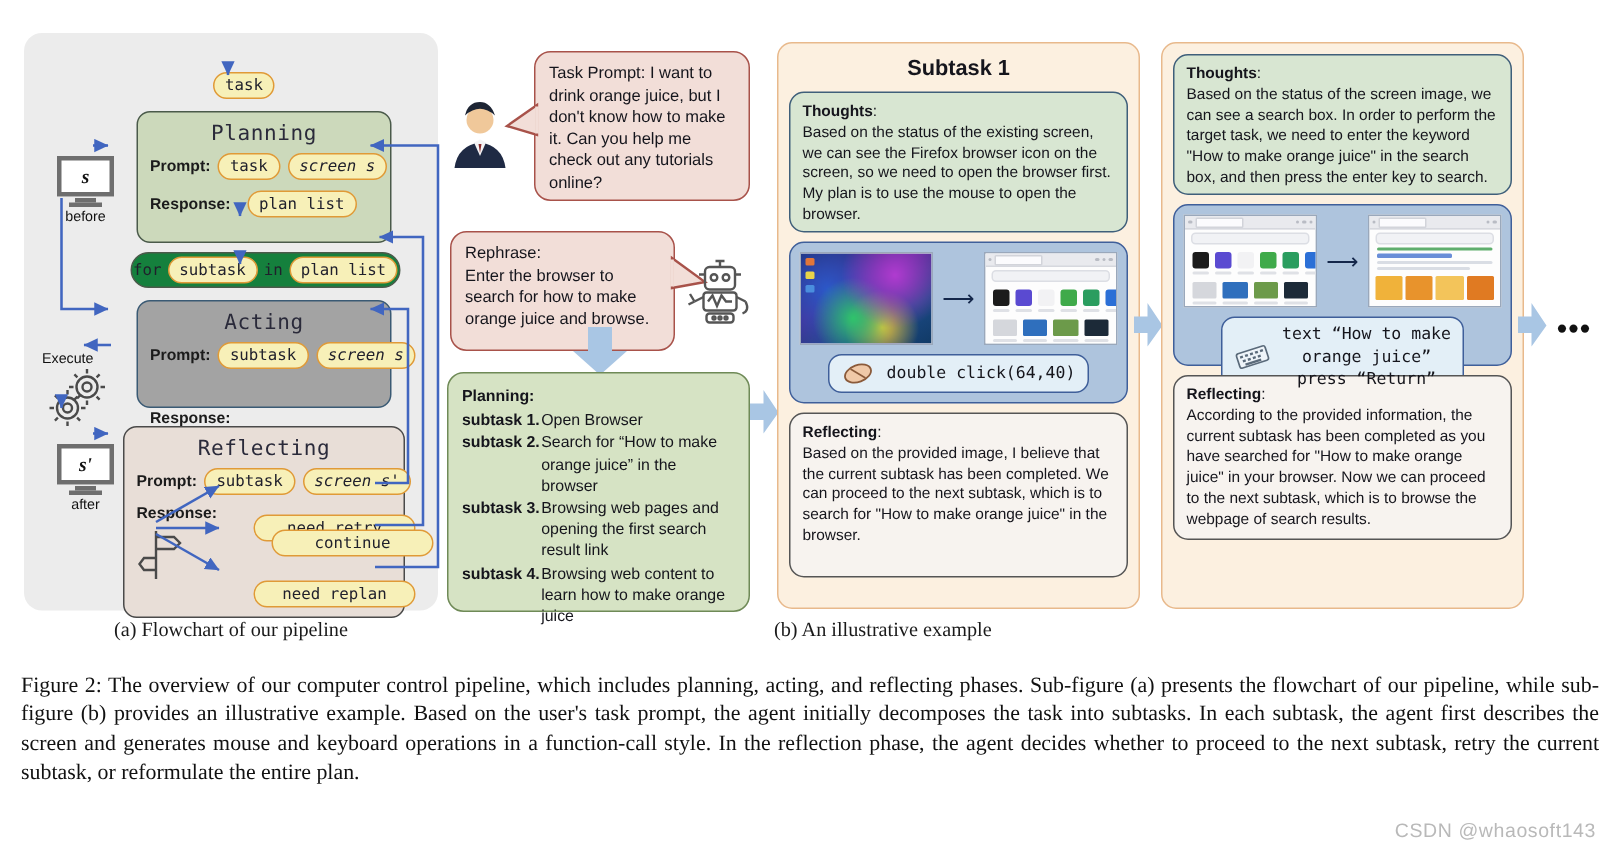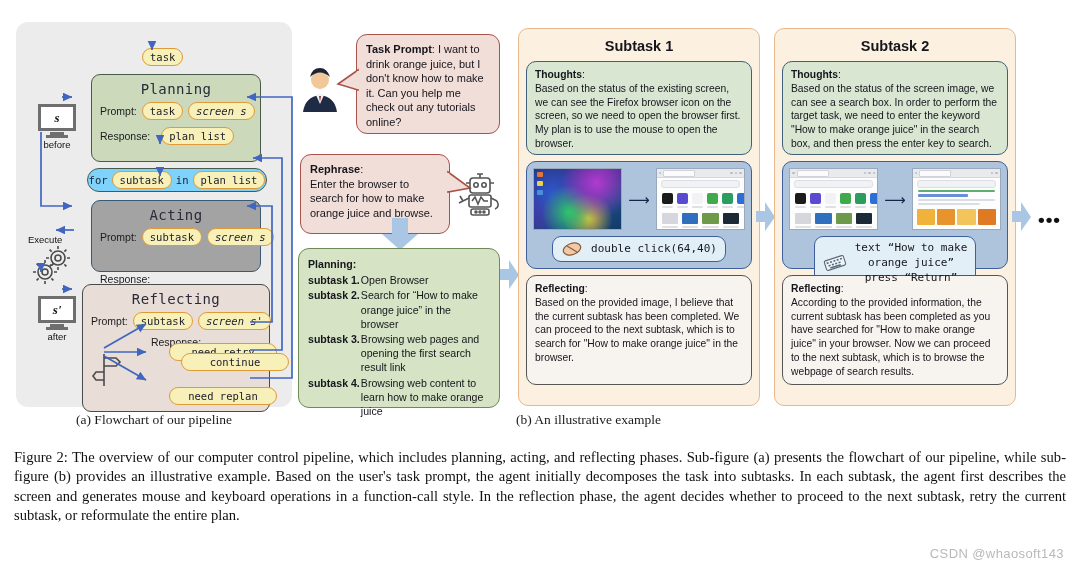--- a/index.html
+++ b/index.html
@@ -21,29 +21,29 @@
   }
   .node{
     position:absolute;box-sizing:border-box;border-radius:9px;
     border:1.6px solid #4a5a4a;
   }
   .node-title{
     text-align:center;font-family:"DejaVu Sans Mono", monospace;
     font-size:14px;color:#2a2a3a;letter-spacing:.4px;
   }
   .row{display:flex;align-items:center;gap:5px;margin-top:5px;}
-  .lbl{font-size:10.5px;font-weight:normal;color:#1b1b1b;font-family:"Liberation Sans",sans-serif;text-align:center;}
+  .lbl{font-size:10.5px;font-weight:bold;color:#1b1b1b;font-family:"Liberation Sans",sans-serif;}
   .pill{
     display:inline-block;background:#f7f0b8;border:1.6px solid #e09a37;
     border-radius:9px;padding:1px 7px;font-family:"DejaVu Sans Mono", monospace;
     font-size:10.5px;color:#20202c;white-space:nowrap;line-height:1.35;
   }
   .pill.it{font-style:italic;}
   #planning-node{left:75px;top:52px;width:170px;height:88px;background:#ccd9bb;padding:6px 8px 0 8px;}
-  #loop-node{left:71px;top:146px;width:180px;height:24px;background:#7dd3fc;border-radius:12px;
+  #loop-node{left:71px;top:146px;width:180px;height:24px;background:#15803d;border-radius:12px;
              display:flex;align-items:center;justify-content:center;gap:4px;padding:0 5px;}
   .kw{font-family:"DejaVu Sans Mono",monospace;font-size:10.5px;color:#20202c;}
   #acting-node{left:75px;top:178px;width:170px;height:72px;background:#a3a3a3;padding:6px 8px 0 8px;border-color:#3a5a74;}
   #reflecting-node{left:66px;top:262px;width:188px;height:128px;background:#e8ded7;padding:6px 8px 0 8px;border-color:#4a4a4a;}
   .task-pill{position:absolute;left:126px;top:26px;}
   .monitor{position:absolute;width:38px;height:32px;}
   .mon-screen{width:38px;height:27px;box-sizing:border-box;border:3px solid #6e6e6e;background:#fff;
     display:flex;align-items:center;justify-content:center;font-family:"Liberation Serif",serif;
     font-style:italic;font-weight:bold;font-size:13px;color:#111;}
   .mon-stand{width:14px;height:3px;background:#6e6e6e;margin:1px auto 0 auto;}
@@ -51,21 +51,21 @@
   .mon-cap{text-align:center;font-size:9.5px;color:#111;margin-top:1px;font-family:"Liberation Sans",sans-serif;}
   .smalltxt{position:absolute;font-size:9.5px;color:#111;font-family:"Liberation Sans",sans-serif;}
   svg.wires{position:absolute;left:0;top:0;width:1080px;height:440px;pointer-events:none;}
 
   
   .bubble{
     position:absolute;box-sizing:border-box;background:#f2ded8;
     border:1.6px solid #a8524a;border-radius:11px;padding:7px 9px;
     font-size:11px;line-height:1.32;color:#15151c;
   }
-  .bubble b{font-weight:bold;}
+  .bubble b{font-weight:normal;}
   .plan-box{
     position:absolute;left:298px;top:248px;width:202px;height:160px;box-sizing:border-box;
     background:#d6e3c4;border:1.6px solid #6f8a57;border-radius:11px;padding:8px 9px;
     font-size:10.6px;line-height:1.34;color:#15151c;
   }
   .plan-row{display:flex;gap:1px;margin-bottom:1px;}
   .plan-key{font-weight:bold;white-space:nowrap;}
   .subtask-col{
     position:absolute;box-sizing:border-box;background:#fcf0e0;
     border:1.5px solid #e8b98c;border-radius:10px;padding:7px;
@@ -424,21 +424,20 @@
       <b>Reflecting</b><span>:</span><br>
       <span>Based on the provided image, I believe that the current subtask has been completed. We can proceed to the next subtask, which is to search for "How to make orange juice" in the browser.</span>
     </div>
   </div>
 
   <svg style="position:absolute;left:756px;top:200px;width:20px;height:40px;">
     <path d="M0 11 h9 v-9 L19 17 L9 31 v-9 h-9 z" fill="#a9c6e4"></path>
   </svg>
 
   <div class="subtask-col" style="left:774px;top:28px;width:242px;height:378px;">
-    <div class="st-title">Subtask 2</div>
 
     <div class="box-thoughts" style="height:94px;">
       <b>Thoughts</b><span>:</span><br>
       <span>Based on the status of the screen image, we can see a search box. In order to perform the target task, we need to enter the keyword "How to make orange juice" in the search box, and then press the enter key to search.</span>
     </div>
 
     <div class="box-action" style="margin-top:6px;height:108px;">
       <div class="shots">
         <div class="shot">
           <div class="browser">

